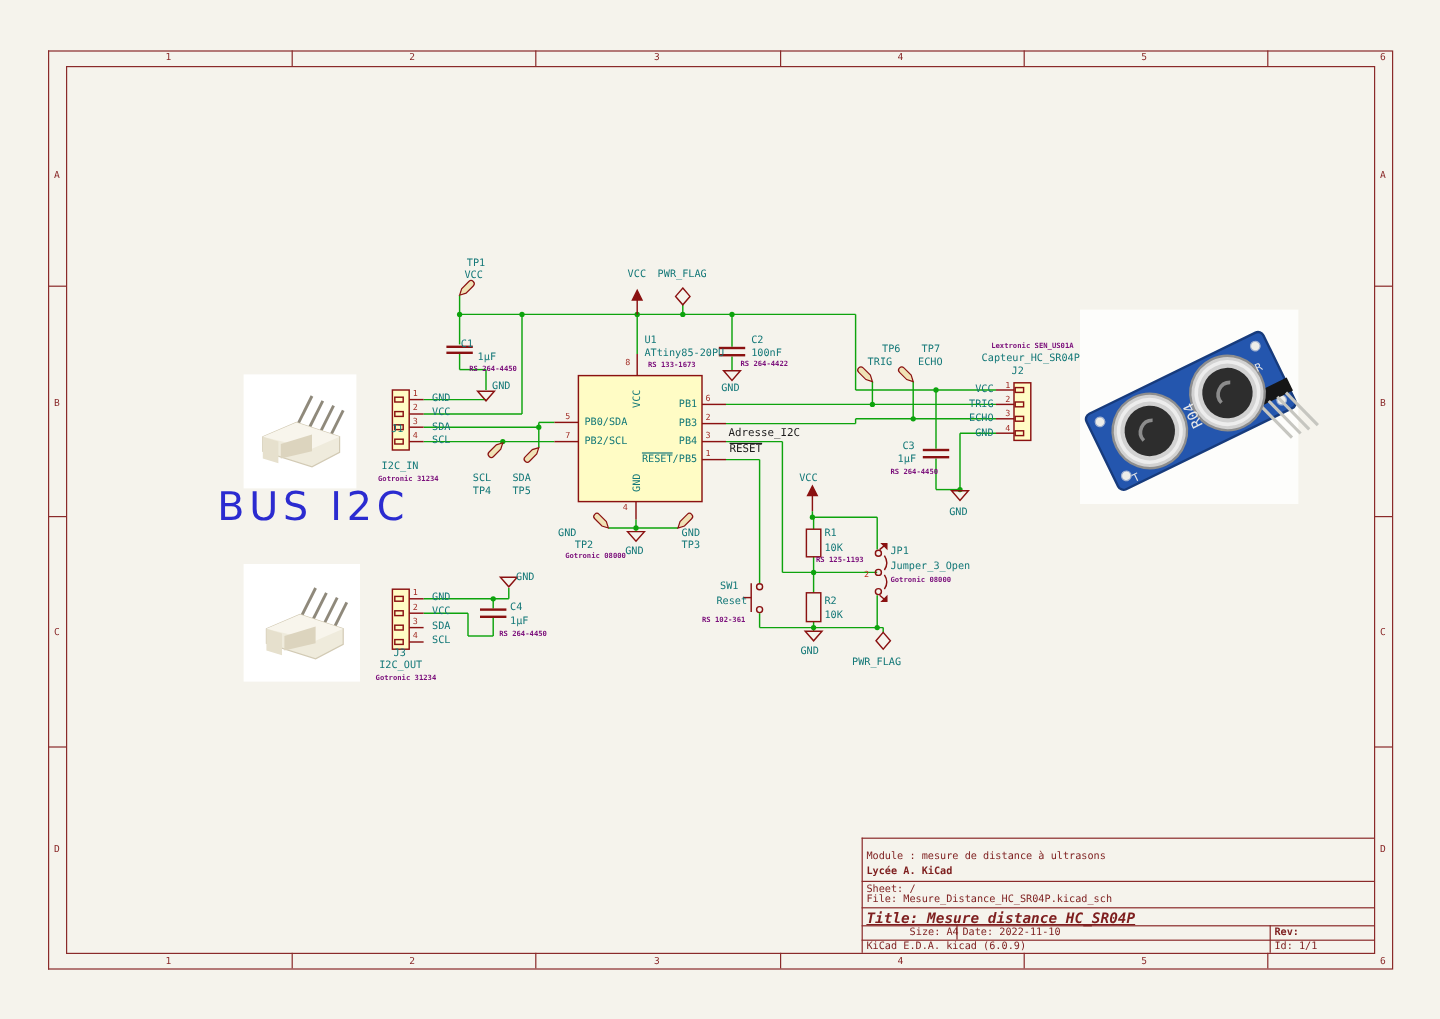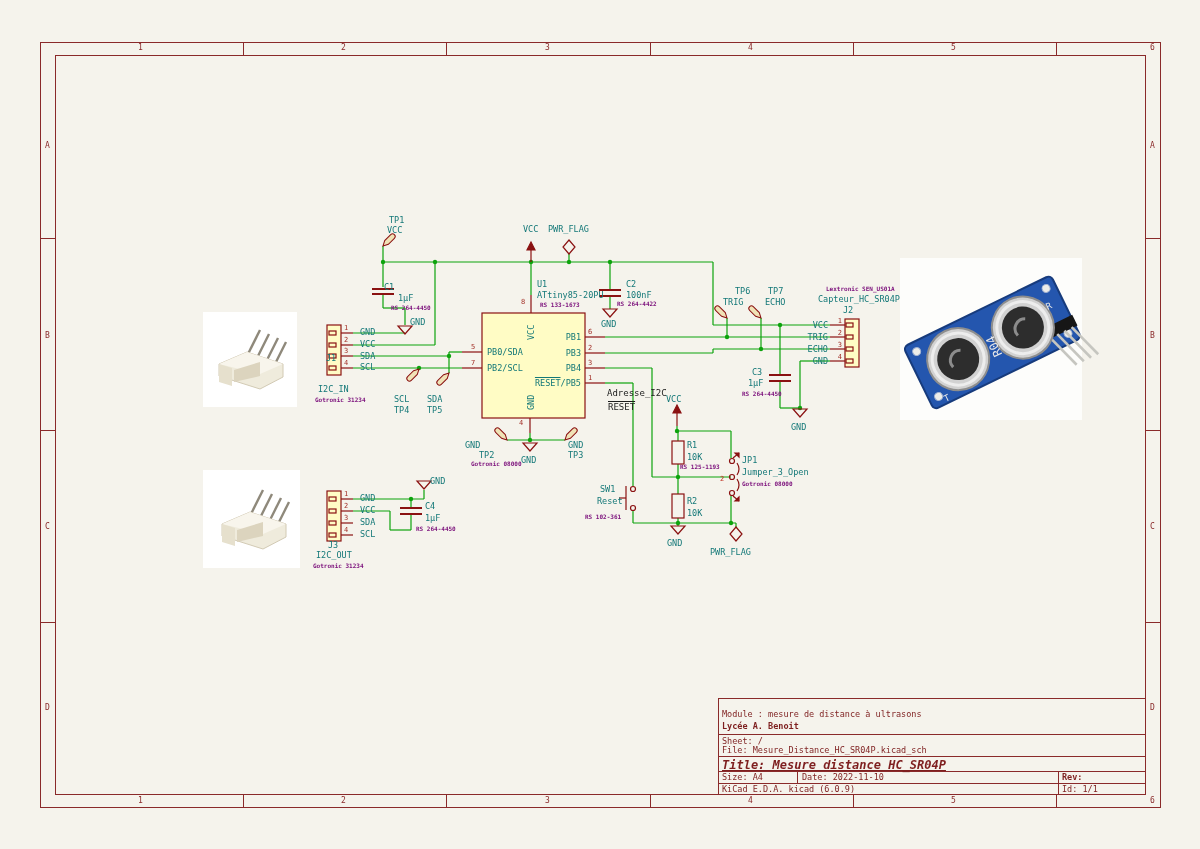--- a/index.html
+++ b/index.html
@@ -2,21 +2,21 @@
 <html><head>
 <meta charset="utf-8">
 <style>
   html,body{margin:0;padding:0;background:#e8e6df;}
   #sheet{position:relative;width:1200px;height:849px;background:#F5F3EC;overflow:hidden;
          font-family:"DejaVu Sans Mono",monospace;}
   .lbl{position:absolute;white-space:nowrap;line-height:1;}
   .t{color:#147878;font-size:8.5px;}
   .n{color:#A33028;font-size:7px;}
   .p{color:#7B0F7B;font-size:6px;font-weight:bold;}
-  .k{color:#1C1C1C;font-size:9px;margin-top:32px;}
+  .k{color:#1C1C1C;font-size:9px;}
   .m{color:#7E1F1F;font-size:8.5px;}
   .bd{font-weight:bold;}
   .it{font-style:italic;}
   .ov{text-decoration:overline;}
   .ra{text-align:right;}
   .big{font-size:12px;text-decoration:underline;}
   .fr{position:absolute;background:#8A2A2A;}
   .bnum{position:absolute;color:#8A2A2A;font-size:8px;line-height:1;}
   .vtext{transform:rotate(-90deg);transform-origin:0 0;}
   .blue{color:#2B2BD0;font-size:33px;letter-spacing:4px;font-family:"DejaVu Sans",sans-serif;}
@@ -356,20 +356,21 @@
   <div class="lbl n" style="left:344px;top:348px">3</div>
   <div class="lbl n" style="left:344px;top:360px">4</div>
   <div class="lbl t" style="left:360px;top:328px">GND</div>
   <div class="lbl t" style="left:360px;top:340px">VCC</div>
   <div class="lbl t" style="left:360px;top:352px">SDA</div>
   <div class="lbl t" style="left:360px;top:363px">SCL</div>
   <div class="lbl t" style="left:326px;top:354px">J1</div>
   <div class="lbl t" style="left:318px;top:385px">I2C_IN</div>
   <div class="lbl p" style="left:315px;top:397px">Gotronic 31234</div>
 
+  <div class="lbl blue" style="left:181px;top:405px">BUS I2C</div>
 
   <div class="lbl t" style="left:394px;top:395px">SCL</div>
   <div class="lbl t" style="left:394px;top:406px">TP4</div>
   <div class="lbl t" style="left:427px;top:395px">SDA</div>
   <div class="lbl t" style="left:427px;top:406px">TP5</div>
 
   <div class="lbl t" style="left:537px;top:280px">U1</div>
   <div class="lbl t" style="left:537px;top:291px">ATtiny85-20PU</div>
   <div class="lbl p" style="left:540px;top:302px">RS 133-1673</div>
   <div class="lbl t" style="left:487px;top:348px">PB0/SDA</div>
@@ -453,23 +454,23 @@
 
   <div class="fr" style="left:718px;top:698px;width:427px;height:1px"></div>
   <div class="fr" style="left:718px;top:698px;width:1px;height:96px"></div>
   <div class="fr" style="left:718px;top:734px;width:427px;height:1px"></div>
   <div class="fr" style="left:718px;top:756px;width:427px;height:1px"></div>
   <div class="fr" style="left:718px;top:771px;width:427px;height:1px"></div>
   <div class="fr" style="left:718px;top:783px;width:427px;height:1px"></div>
   <div class="fr" style="left:797px;top:771px;width:1px;height:12px"></div>
   <div class="fr" style="left:1058px;top:771px;width:1px;height:23px"></div>
   <div class="lbl m" style="left:722px;top:710px">Module : mesure de distance à ultrasons</div>
-  <div class="lbl m bd" style="left:722px;top:722px">Lycée A. Benoit</div>
+  <div class="lbl m bd" style="left:722px;top:722px">Lycée A. KiCad</div>
   <div class="lbl m" style="left:722px;top:737px">Sheet: /</div>
   <div class="lbl m" style="left:722px;top:746px">File: Mesure_Distance_HC_SR04P.kicad_sch</div>
   <div class="lbl m bd it big" style="left:722px;top:759px">Title: Mesure distance HC_SR04P</div>
-  <div class="lbl m" style="left:722px;top:773px">Size: A4</div>
+  <div class="lbl m" style="left:758px;top:773px">Size: A4</div>
   <div class="lbl m" style="left:802px;top:773px">Date: 2022-11-10</div>
   <div class="lbl m bd" style="left:1062px;top:773px">Rev:</div>
   <div class="lbl m" style="left:722px;top:785px">KiCad E.D.A.  kicad (6.0.9)</div>
   <div class="lbl m" style="left:1062px;top:785px">Id: 1/1</div>
 
 </div>
 
 </body></html>

